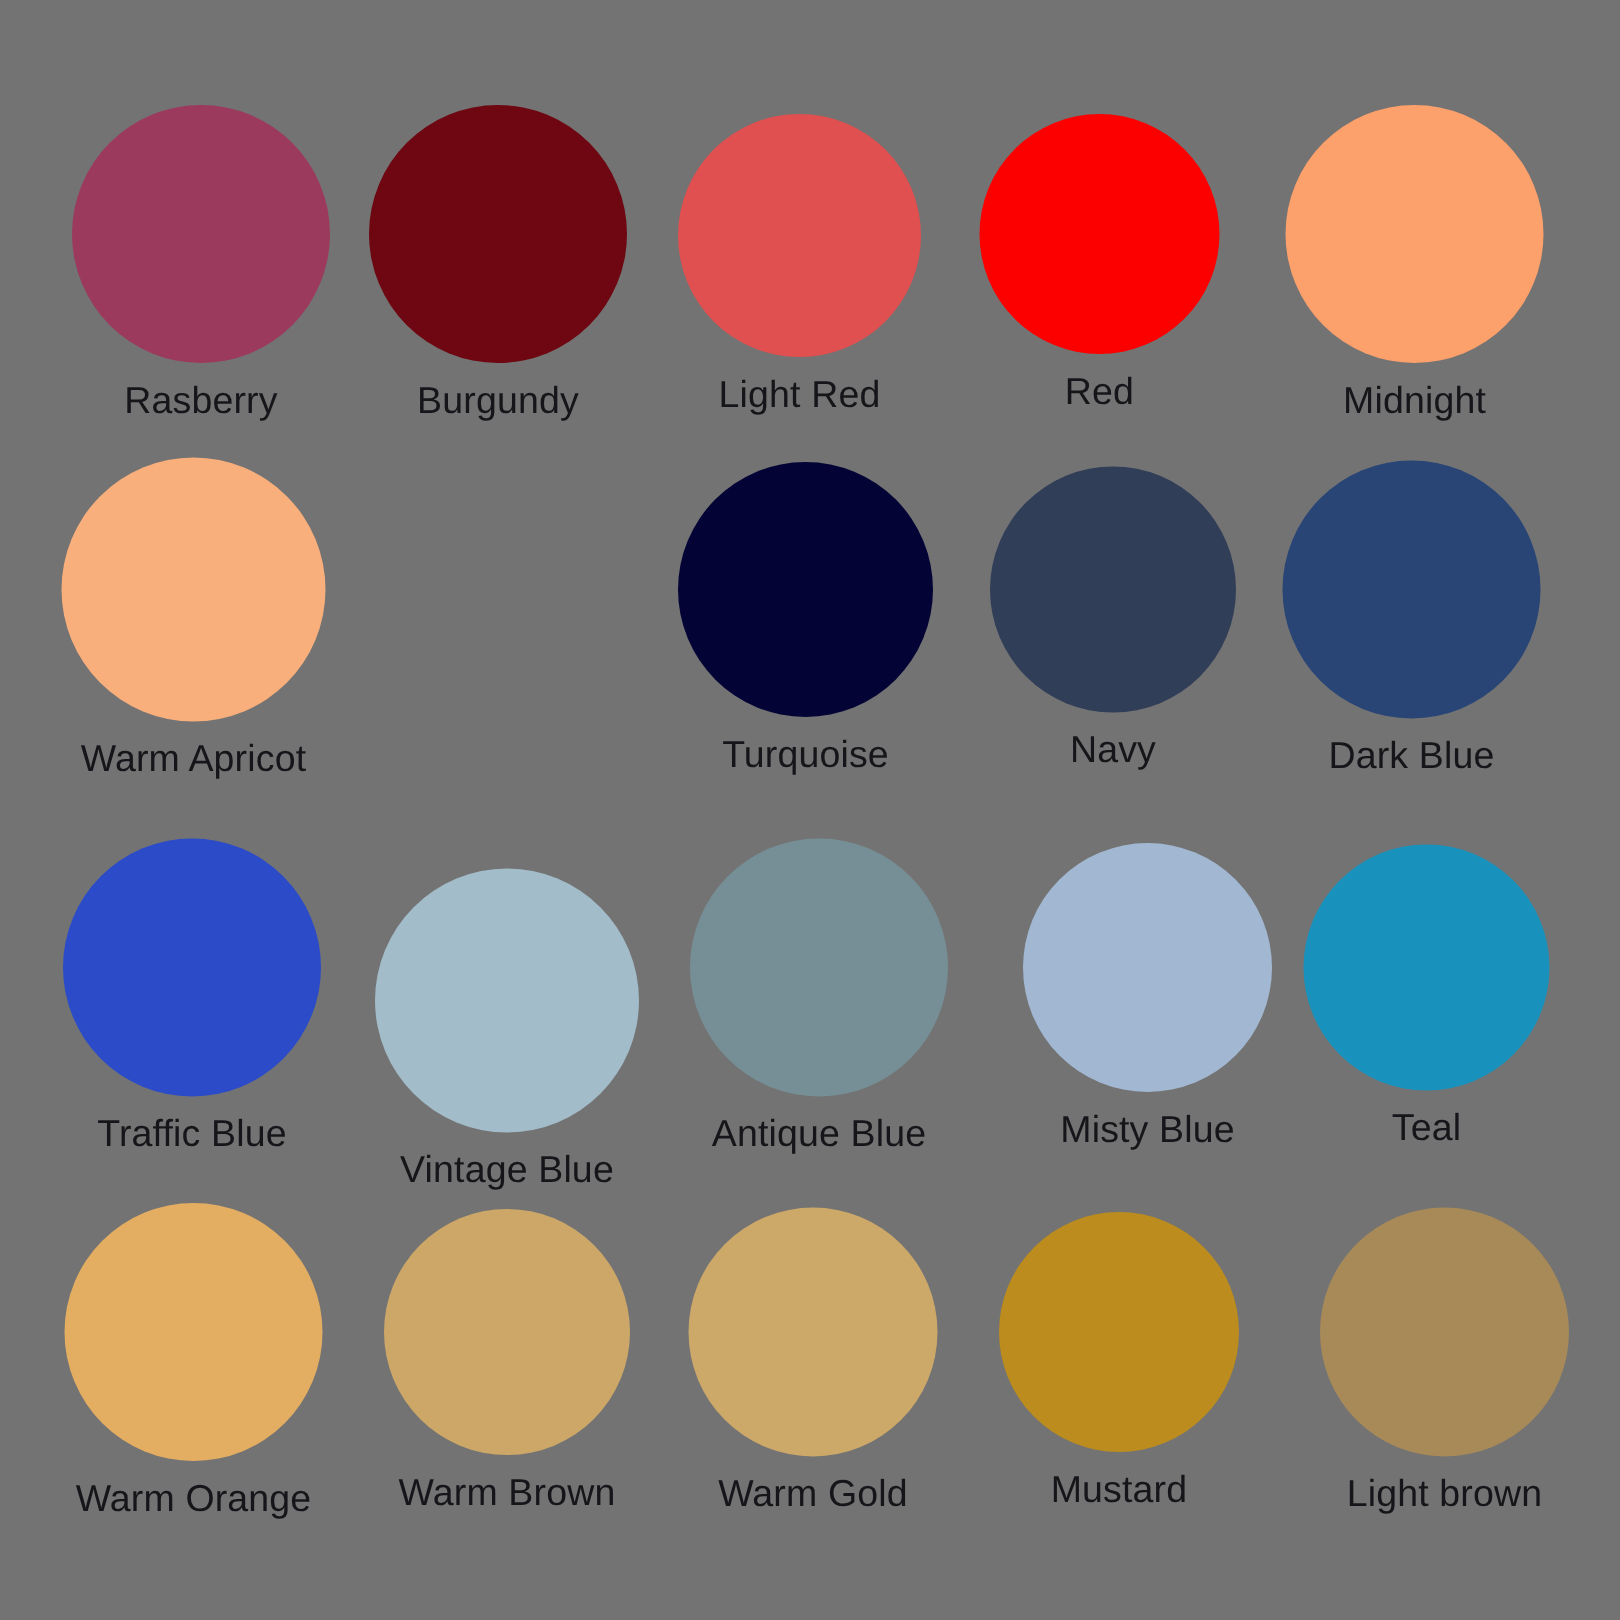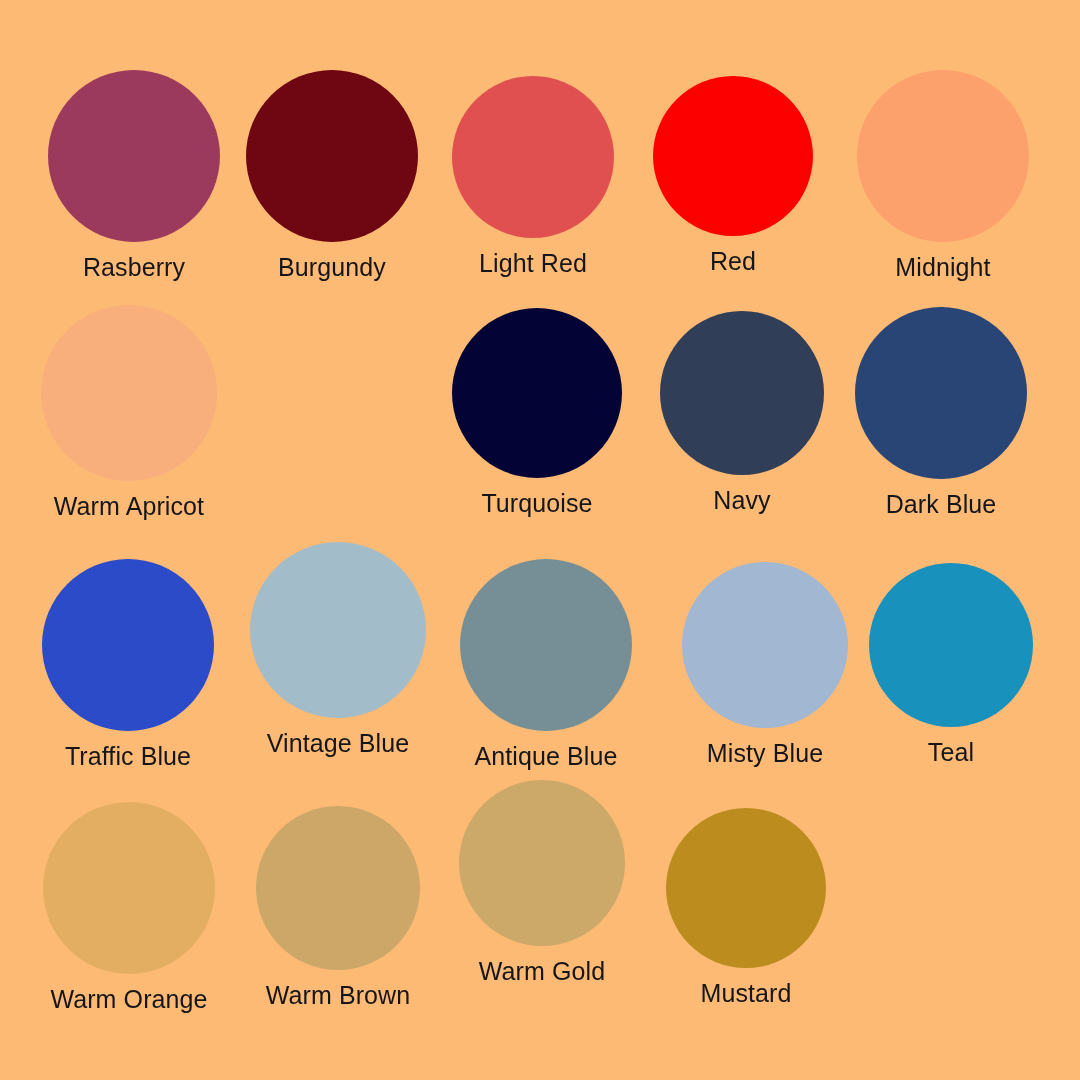--- a/index.html
+++ b/index.html
@@ -39,21 +39,21 @@
     font-weight: 400;
     line-height: 1.1;
     letter-spacing: 0.1px;
     text-align: center;
     white-space: nowrap;
   }
 </style>
 </head>
 <body>
 
-<div id="palette-board" style="background: #fdba74;">
+<div id="palette-board" style="background: #737373;">
     <div class="swatch-cell" style="left: 48px; top: 70px; width: 172px;">
       <div class="swatch-dot" style="width: 172px; height: 172px; background: rgb(156, 58, 94);"></div>
       <div class="swatch-label">Rasberry</div>
     </div>
     <div class="swatch-cell" style="left: 452px; top: 76px; width: 162px;">
       <div class="swatch-dot" style="width: 162px; height: 162px; background: rgb(224, 80, 80);"></div>
       <div class="swatch-label">Light Red</div>
     </div>
     <div class="swatch-cell" style="left: 246px; top: 70px; width: 172px;">
       <div class="swatch-dot" style="width: 172px; height: 172px; background: rgb(110, 7, 17);"></div>
@@ -80,21 +80,21 @@
       <div class="swatch-label">Navy</div>
     </div>
     <div class="swatch-cell" style="left: 855px; top: 307px; width: 172px;">
       <div class="swatch-dot" style="width: 172px; height: 172px; background: rgb(40, 69, 118);"></div>
       <div class="swatch-label">Dark Blue</div>
     </div>
     <div class="swatch-cell" style="left: 38px; top: 559px; width: 180px;">
       <div class="swatch-dot" style="width: 172px; height: 172px; background: rgb(43, 75, 200);"></div>
       <div class="swatch-label">Traffic Blue</div>
     </div>
-    <div class="swatch-cell" style="left: 246px; top: 542px; width: 184px; justify-content: space-between;">
+    <div class="swatch-cell" style="left: 246px; top: 579px; width: 184px; justify-content: space-between;">
       <div class="swatch-dot" style="width: 176px; height: 176px; background: rgb(163, 188, 201);"></div>
       <div class="swatch-label">Vintage Blue</div>
     </div>
     <div class="swatch-cell" style="left: 456px; top: 559px; width: 180px;">
       <div class="swatch-dot" style="width: 172px; height: 172px; background: rgb(118, 143, 150);"></div>
       <div class="swatch-label">Antique Blue</div>
     </div>
     <div class="swatch-cell" style="left: 681px; top: 562px; width: 168px;">
       <div class="swatch-dot" style="width: 166px; height: 166px; background: rgb(162, 184, 210);"></div>
       <div class="swatch-label">Misty Blue</div>
@@ -104,21 +104,25 @@
       <div class="swatch-label">Teal</div>
     </div>
     <div class="swatch-cell" style="left: 36px; top: 802px; width: 186px;">
       <div class="swatch-dot" style="width: 172px; height: 172px; background: rgb(227, 174, 98);"></div>
       <div class="swatch-label">Warm Orange</div>
     </div>
     <div class="swatch-cell" style="left: 252px; top: 806px; width: 172px;">
       <div class="swatch-dot" style="width: 164px; height: 164px; background: rgb(204, 167, 104);"></div>
       <div class="swatch-label">Warm Brown</div>
     </div>
-    <div class="swatch-cell" style="left: 456px; top: 780px; width: 172px;">
+    <div class="swatch-cell" style="left: 456px; top: 805px; width: 172px;">
       <div class="swatch-dot" style="width: 166px; height: 166px; background: rgb(204, 168, 105);"></div>
       <div class="swatch-label">Warm Gold</div>
     </div>
     <div class="swatch-cell" style="left: 666px; top: 808px; width: 160px;">
       <div class="swatch-dot" style="width: 160px; height: 160px; background: rgb(188, 140, 31);"></div>
       <div class="swatch-label">Mustard</div>
     </div>
+    <div class="swatch-cell" style="left: 875px; top: 805px; width: 176px;">
+      <div class="swatch-dot" style="width: 166px; height: 166px; background: rgb(168, 138, 89);"></div>
+      <div class="swatch-label">Light brown</div>
+    </div>
   </div>
 
 </body></html>

